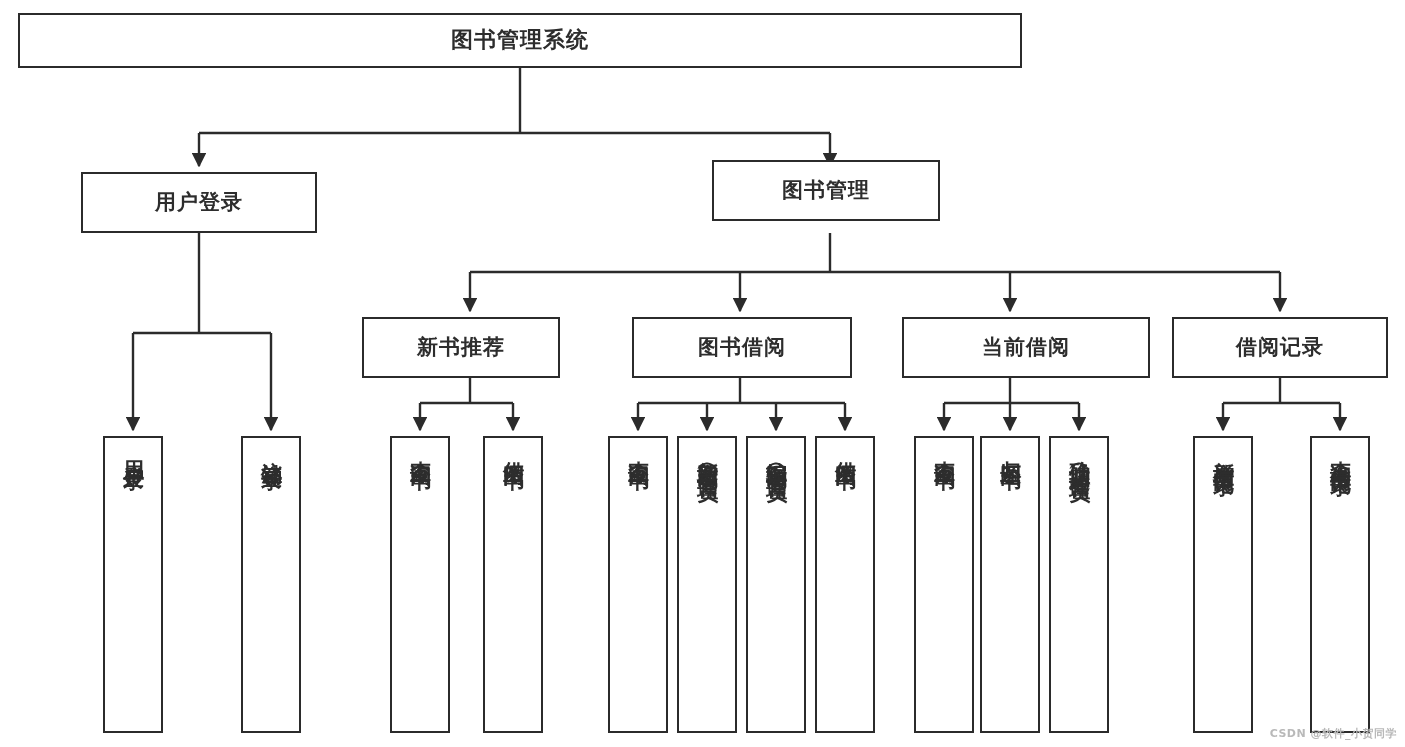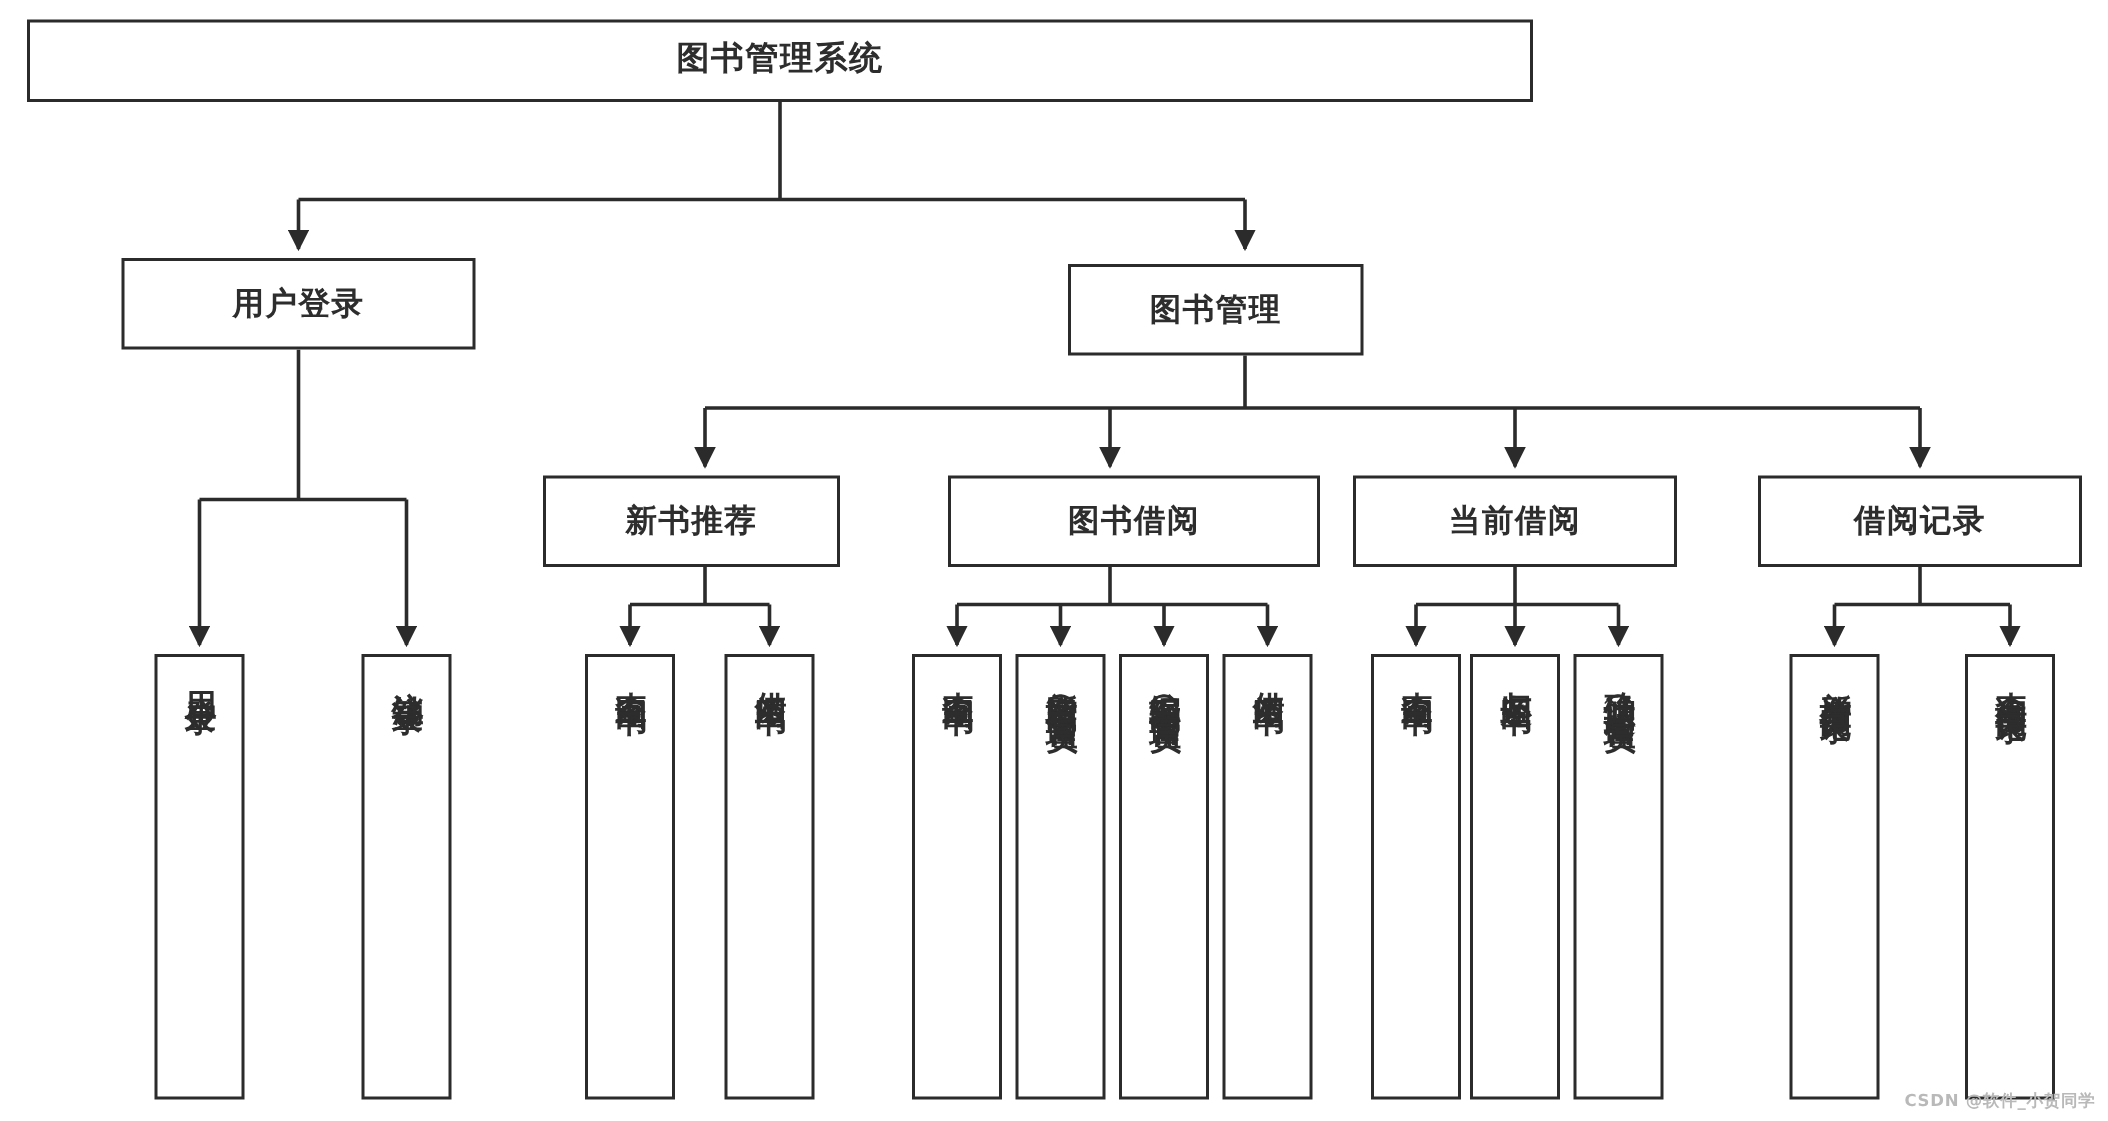--- a/index.html
+++ b/index.html
@@ -121,25 +121,25 @@
       <path d="M 1280 378 L 1280 403"></path>
       <path d="M 1223 403 L 1340 403"></path>
       <path d="M 1223 403 L 1223 430" marker-end="url(#arrow)"></path>
       <path d="M 1340 403 L 1340 430" marker-end="url(#arrow)"></path>
     </g>
   </svg>
 
   <div class="node horiz root" style="left:18px; top:13px; width:1004px; height:55px;">图书管理系统</div>
 
   <div class="node horiz" style="left:81px; top:172px; width:236px; height:61px;">用户登录</div>
-  <div class="node horiz" style="left:712px; top:176px; width:197px; height:61px;">图书管理</div>
+  <div class="node horiz" style="left:712px; top:160px; width:228px; height:61px;">图书管理</div>
 
   <div class="node horiz" style="left:362px; top:317px; width:198px; height:61px;">新书推荐</div>
-  <div class="node horiz" style="left:632px; top:317px; width:248px; height:61px;">图书借阅</div>
-  <div class="node horiz" style="left:902px; top:317px; width:216px; height:61px;">当前借阅</div>
+  <div class="node horiz" style="left:632px; top:317px; width:220px; height:61px;">图书借阅</div>
+  <div class="node horiz" style="left:902px; top:317px; width:248px; height:61px;">当前借阅</div>
   <div class="node horiz" style="left:1172px; top:317px; width:216px; height:61px;">借阅记录</div>
 
   <div class="node vert" style="left:103px; top:436px; width:60px; height:297px;">
     <span class="vlabel">用户登录</span>
   </div>
   <div class="node vert" style="left:241px; top:436px; width:60px; height:297px;">
     <span class="vlabel">注销登录</span>
   </div>
 
   <div class="node vert" style="left:390px; top:436px; width:60px; height:297px;">

